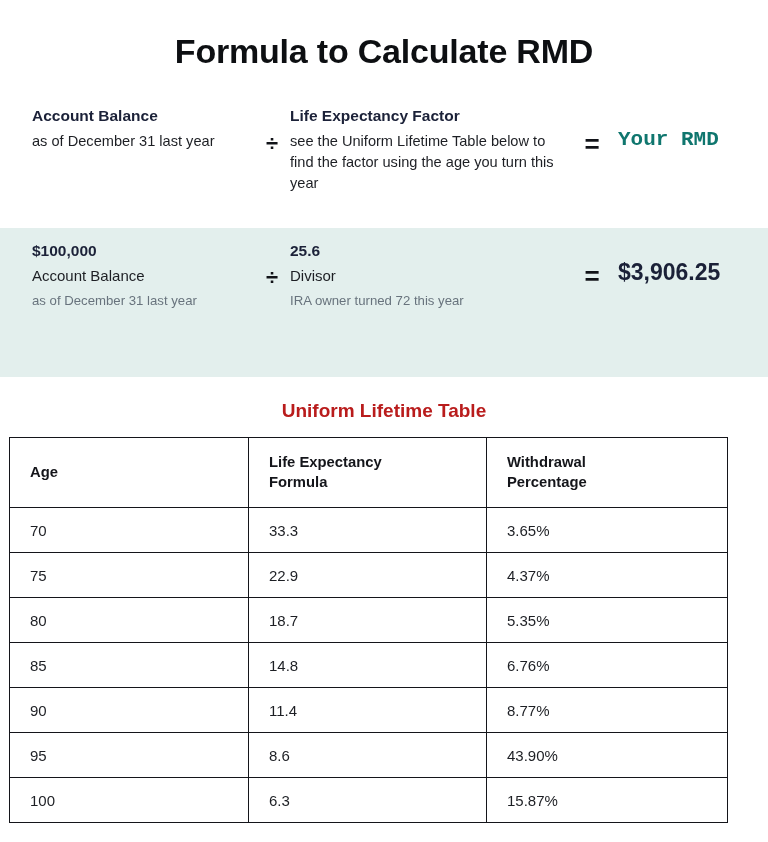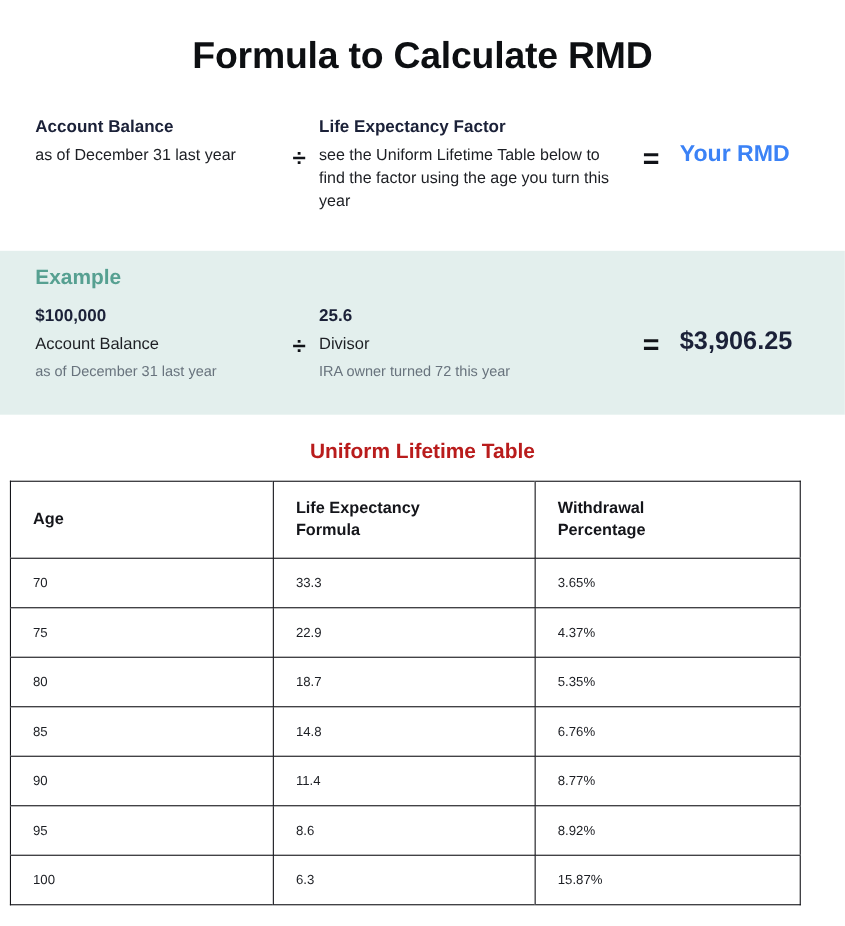--- a/index.html
+++ b/index.html
@@ -74,24 +74,25 @@
     padding-top: 27px;
   }
   .op-eq-formula {
     width: 52px;
     padding-top: 25px;
     font-size: 26px;
   }
   .result-label {
     font-size: 21px;
     font-weight: bold;
-    color: #3b82f6;
+    color: #0f766e;
     padding-top: 22px;
     line-height: 1.1;
     white-space: nowrap;
+    font-family: Liberation Mono, monospace;
   }
 
   
   .example-band {
     position: absolute;
     left: 0;
     top: 228px;
     width: 768px;
     height: 149px;
     background: #e3efed;
@@ -194,21 +195,21 @@
 
   table.lifetime thead th {
     height: 70px;
     font-size: 14.8px;
     font-weight: bold;
     color: #14151a;
     line-height: 1.3;
   }
   table.lifetime tbody td {
     height: 45px;
-    font-size: 12px;
+    font-size: 15px;
     font-weight: normal;
     color: #1d1f24;
   }
   .th-line { display: block; }
 </style>
 </head>
 <body>
 
 <div class="page">
 
@@ -226,21 +227,20 @@
       <div class="term-title">Life Expectancy Factor</div>
       <div class="term-desc">see the Uniform Lifetime Table below to find the factor using the age you turn this year</div>
     </div>
 
     <div class="op op-eq-formula">=</div>
 
     <div class="result-label">Your RMD</div>
   </div>
 
   <div class="example-band">
-    <h2 class="example-heading">Example</h2>
 
     <div class="example-row">
       <div class="ex-term-balance">
         <div class="ex-value">$100,000</div>
         <div class="ex-label">Account Balance</div>
         <div class="ex-note">as of December 31 last year</div>
       </div>
 
       <div class="op op-div-example">÷</div>
 
@@ -302,21 +302,21 @@
           <td>6.76%</td>
         </tr>
         <tr>
           <td>90</td>
           <td>11.4</td>
           <td>8.77%</td>
         </tr>
         <tr>
           <td>95</td>
           <td>8.6</td>
-          <td>8.92%</td>
+          <td>43.90%</td>
         </tr>
         <tr>
           <td>100</td>
           <td>6.3</td>
           <td>15.87%</td>
         </tr>
       </tbody>
     </table>
   </div>
 

